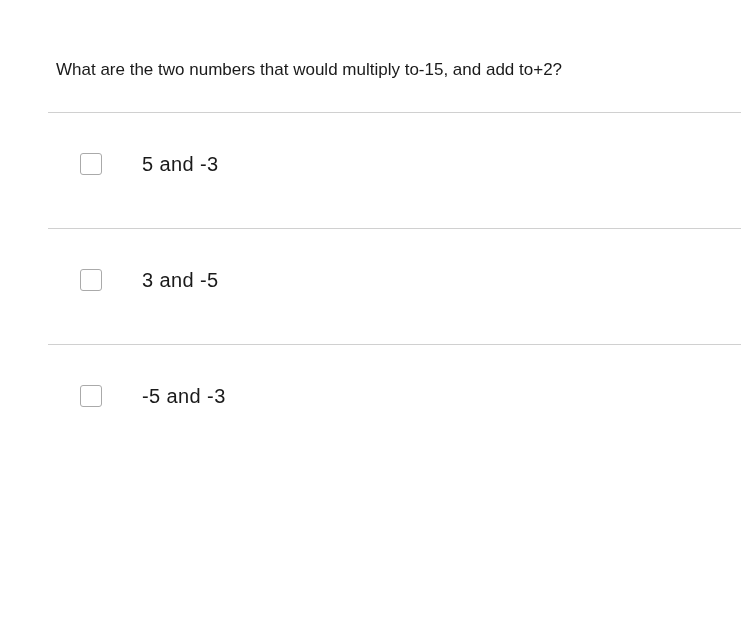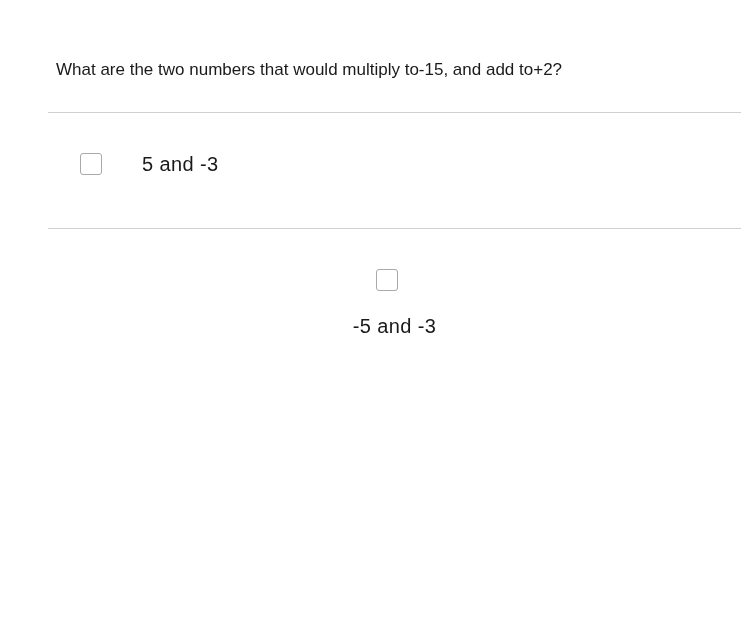--- a/index.html
+++ b/index.html
@@ -23,29 +23,28 @@
       color: #1a1a1a;
       line-height: 1.4;
     }
 
     .options-list {
       list-style: none;
     }
 
     .option-item {
       display: flex;
-      align-items: center;
+      align-items: flex-start;
       padding: 28px 20px;
       border-top: 1px solid #d0d0d0;
       min-height: 90px;
     }
 
     .option-item:last-child {
       border-bottom: none;
-      flex-direction: column;
     }
 
     .checkbox {
       width: 22px;
       height: 22px;
       border: 1.5px solid #aaaaaa;
       border-radius: 3px;
       background: #ffffff;
       flex-shrink: 0;
       cursor: pointer;
@@ -63,15 +62,19 @@
 
 <div class="question">What are the two numbers that would multiply to-15, and add to+2?</div>
 
 <ul class="options-list" id="options-container">
 <li class="option-item">
       <div class="checkbox"></div>
       <span class="option-label">5  and  -3</span>
     </li>
     <li class="option-item">
       <div class="checkbox"></div>
+      <span class="option-label">3  and  -5</span>
+    </li>
+    <li class="option-item">
+      <div class="checkbox"></div>
       <span class="option-label">-5  and  -3</span>
     </li>
   </ul>
 
 </body></html>

